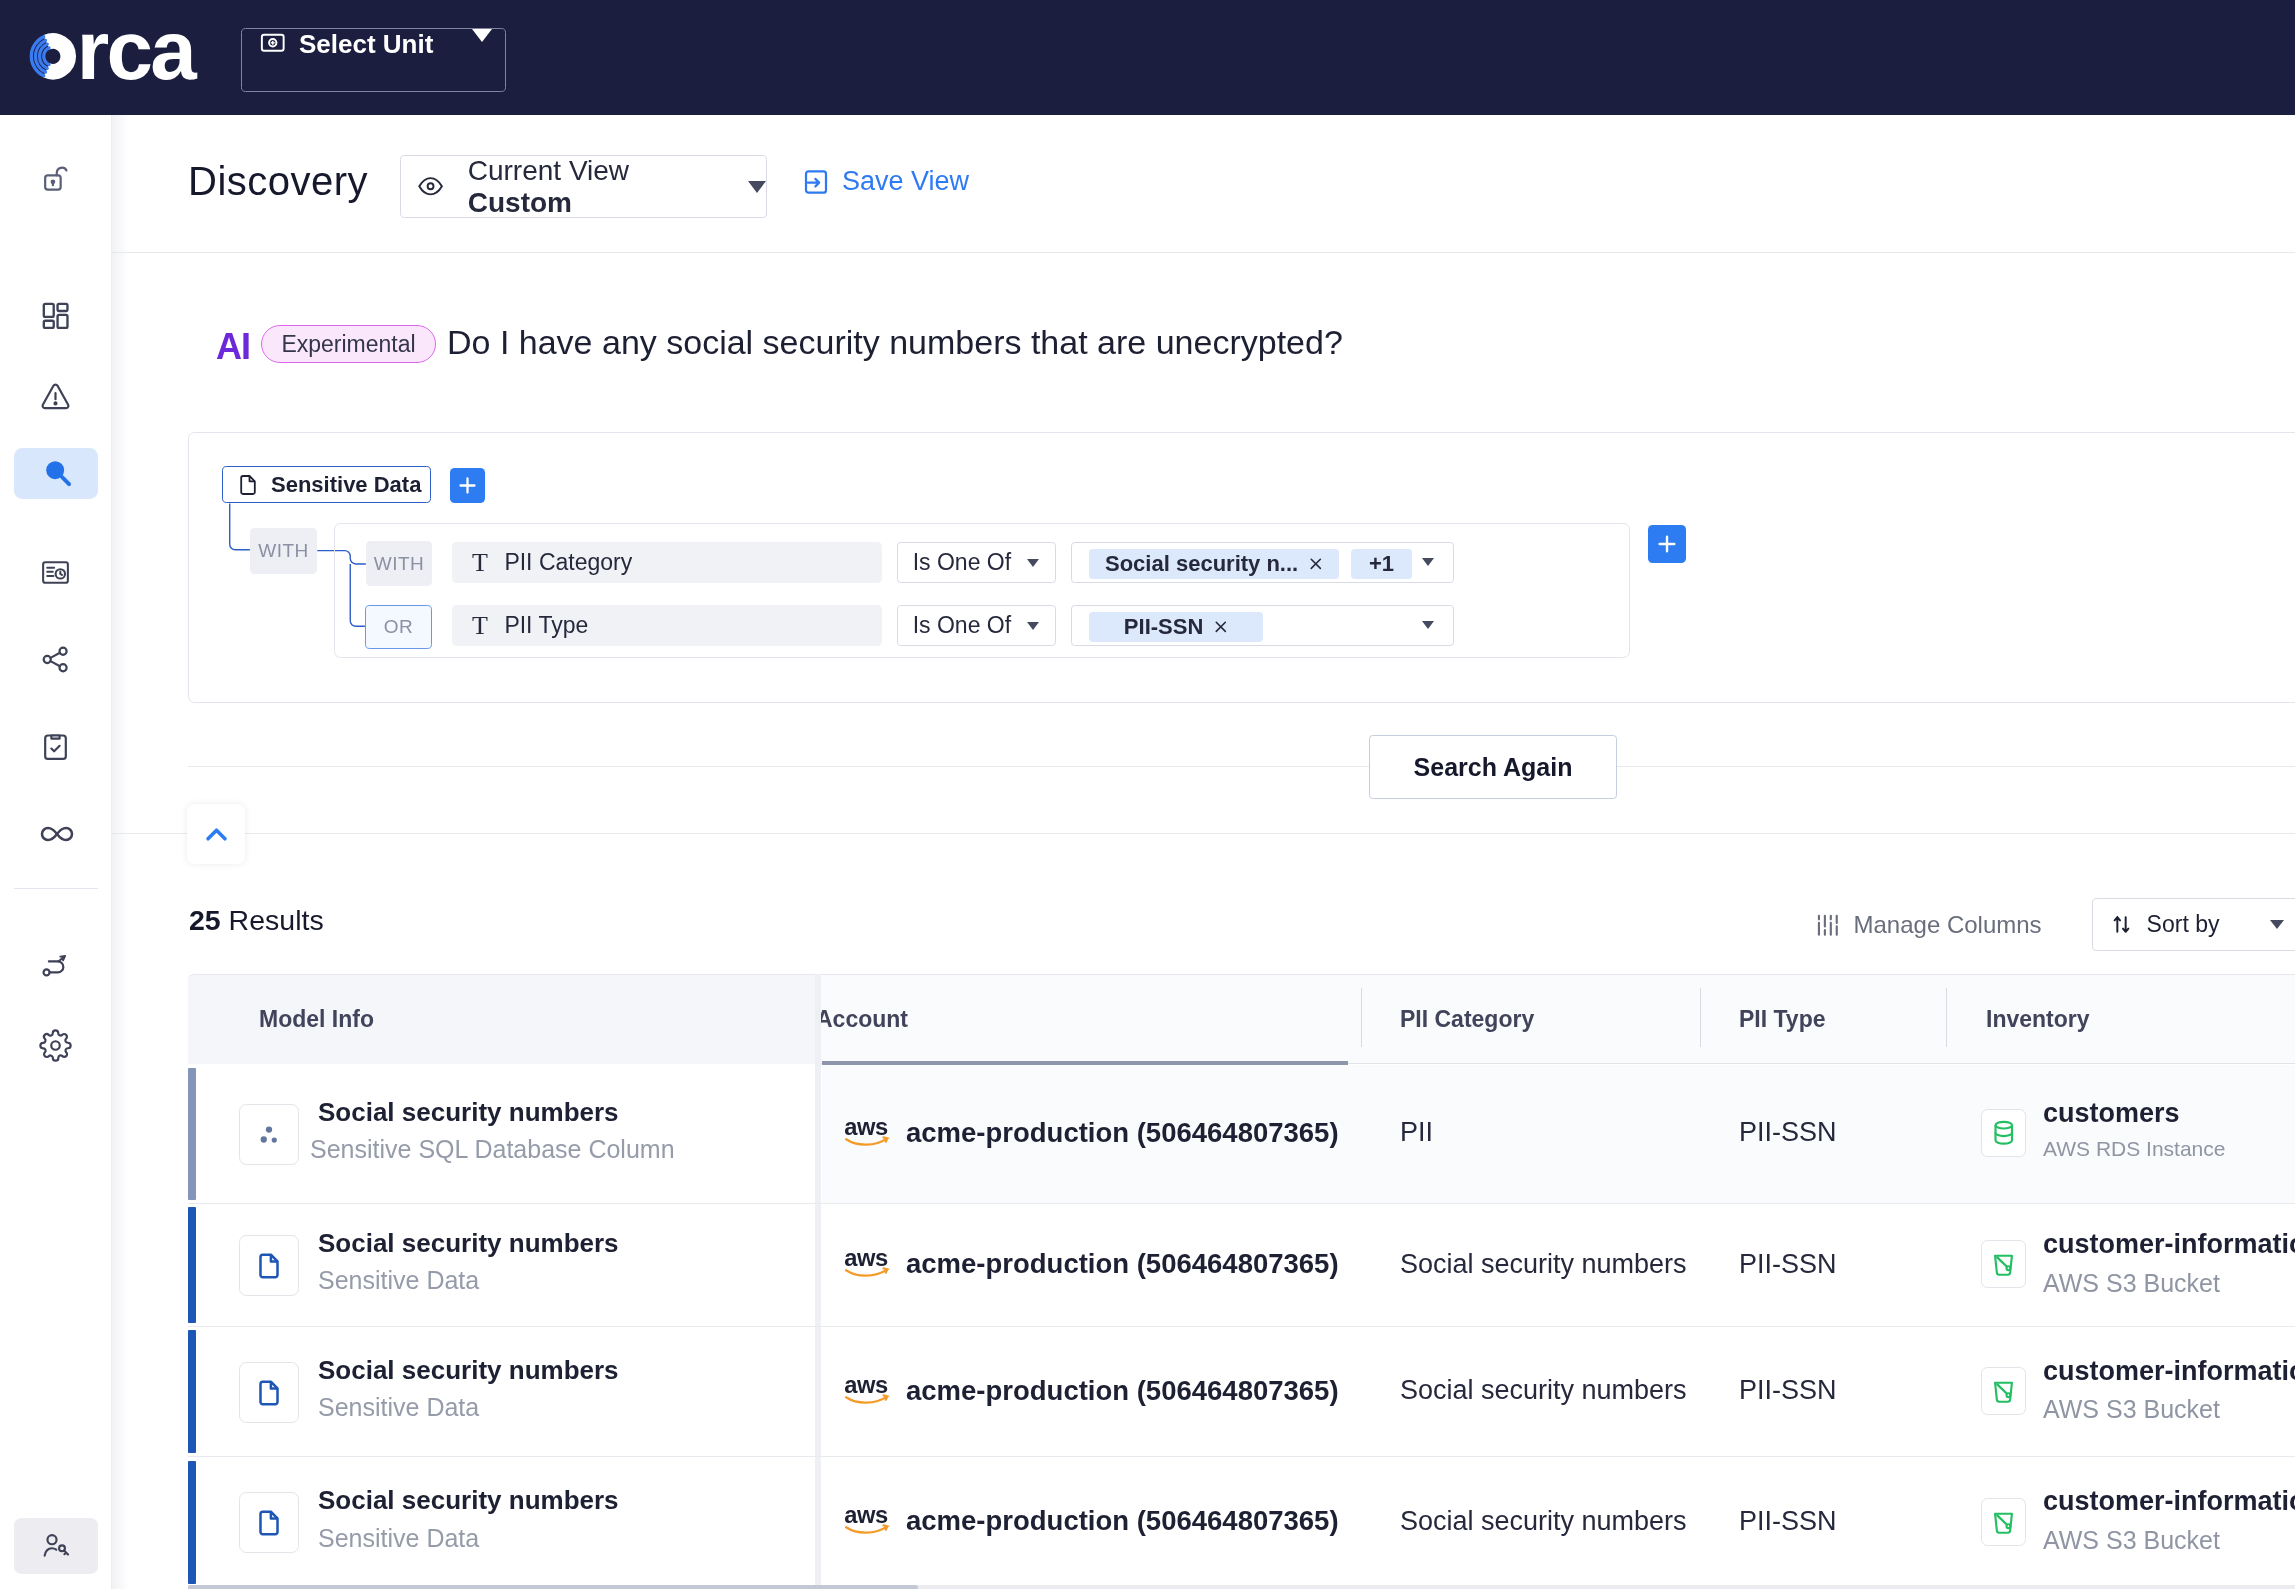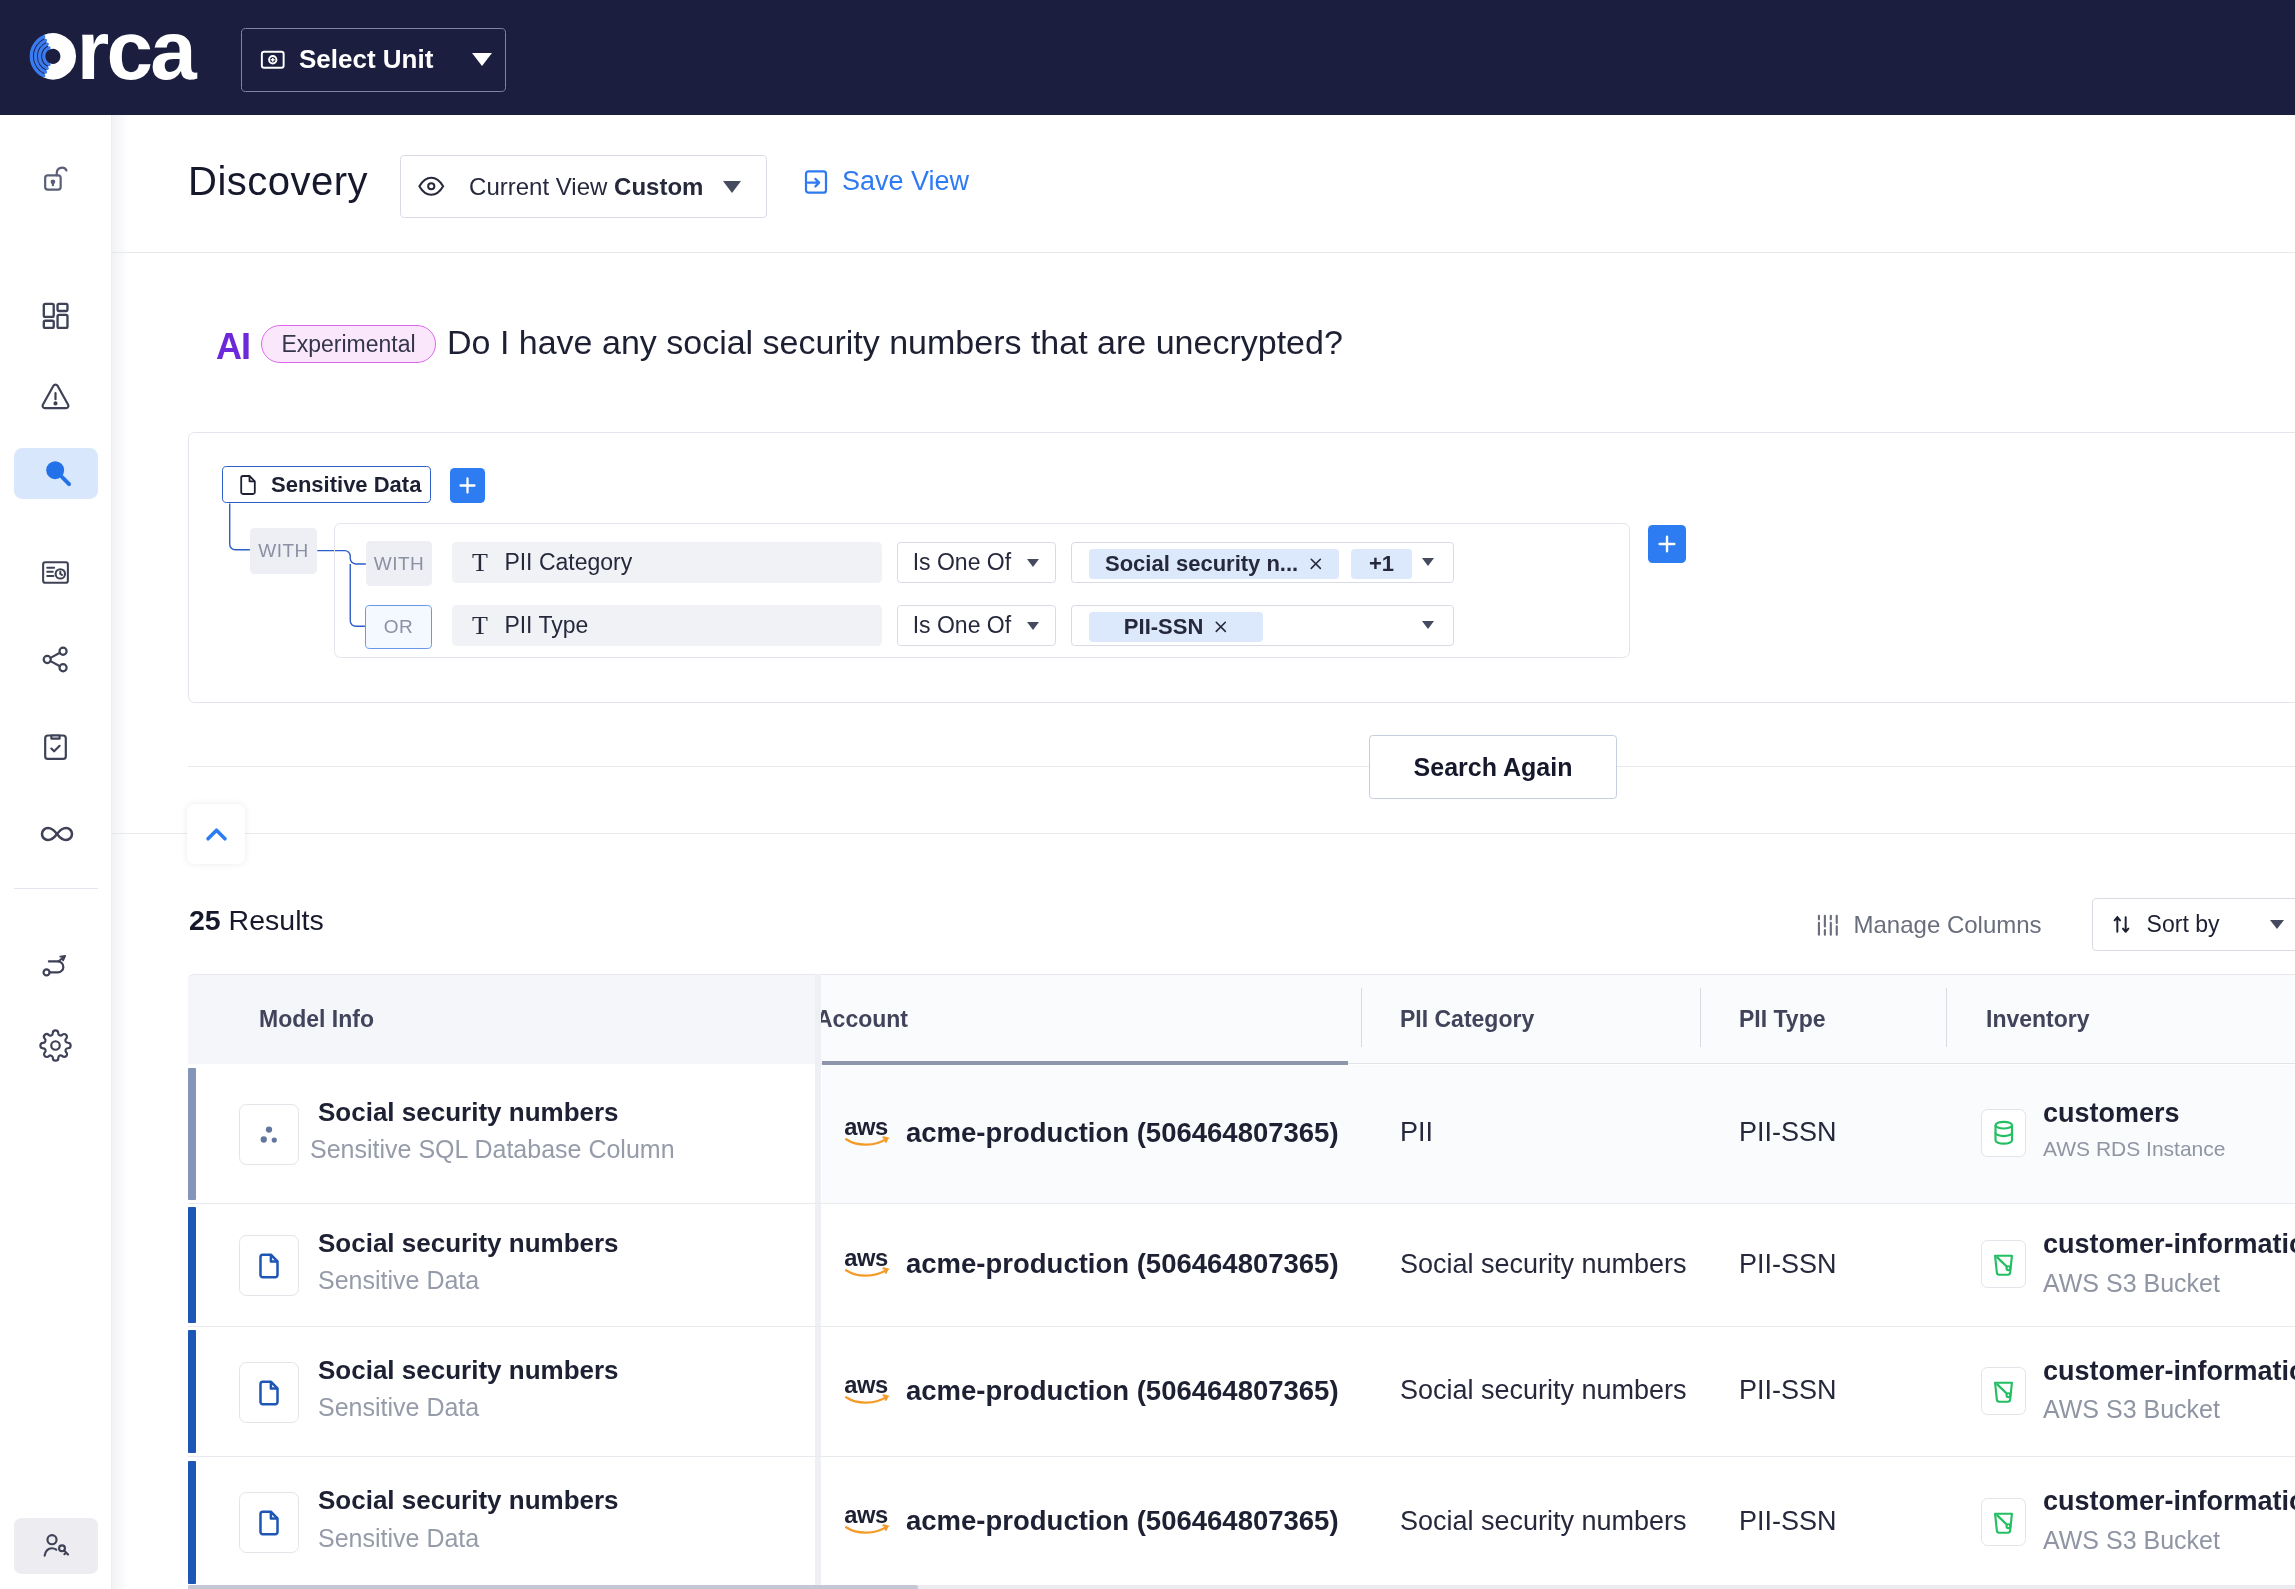--- a/index.html
+++ b/index.html
@@ -2,21 +2,21 @@
 <html style="font-size:7.3px"><head>
 <meta charset="utf-8">
 <style>
 * { margin:0; padding:0; box-sizing:border-box; }
 html,body { width:2877px; height:1590px; background:#fff; font-family:"Liberation Sans", sans-serif; overflow:hidden; }
 .abs { position:absolute; }
 #page { position:relative; width:2877px; height:1590px; overflow:hidden; }
 
 
 #topbar { left:0; top:0; width:2877px; height:115px; background:#1b1e3e; }
-#selectunit { left:241px; top:27.5px; width:265px; height:64px; border:1.4px solid #80849f; border-radius:4.6px; display:flex; align-items:center; color:#fff; }
+#selectunit { left:241px; top:27.5px; width:265px; height:64px; border:1.4px solid #80849f; border-radius:4.6px; display:flex; color:#fff; }
 #selectunit .txt { font-size:26px; font-weight:700; margin-left:13px; white-space:nowrap; }
 #selectunit .caret { margin-left:39px; }
 .caret-w { width:0; height:0; border-left:10px solid transparent; border-right:10px solid transparent; border-top:13px solid #fff; }
 .caret-d { width:0; height:0; border-left:9.2px solid transparent; border-right:9.2px solid transparent; border-top:12px solid #454a5e; }
 
 
 #sidebar { left:0; top:115px; width:112px; height:1475px; background:#fff; border-right:0.9px solid #ececf1; }
 #search-active { left:13.8px; width:84px; height:51px; background:#d8e7fb; border-radius:8.3px; }
 
 
@@ -155,21 +155,21 @@
     <circle cx="16.5" cy="14.5" r="2.2"></circle>
     <path d="M18 16.2 l3 3 M19.5 17.7 l-1.2 1.2"></path>
   </svg>
 
   <div class="abs" id="discovery">Discovery</div>
   <div class="abs" id="viewdd">
     <svg style="margin-left:15.6px;" width="28.5" height="28.5" viewBox="0 0 24 24" fill="none" stroke="#26283c" stroke-width="1.7">
       <path d="M2 12 C 5 6.8 9 4.8 12 4.8 s 7 2 10 7.2 c -3 5.2 -7 7.2 -10 7.2 s -7 -2 -10 -7.2 z"></path>
       <circle cx="12" cy="12" r="2.6"></circle>
     </svg>
-    <span style="font-size:24px; margin-left:24px;">Current View <b>Custom</b></span>
+    <span style="font-size:28px; margin-left:24px;">Current View <b>Custom</b></span>
     <span class="caret-d" style="margin-left:20px;"></span>
   </div>
   <div class="abs" id="savebtn">
     <svg width="30" height="30" viewBox="0 0 24 24" fill="none" stroke="#2e7af2" stroke-width="1.8" stroke-linejoin="round">
       <rect x="4" y="3.5" width="16" height="17" rx="2"></rect>
       <path d="M4 12.5 h9 M10 9.5 l3 3 l-3 3" stroke-linecap="round" transform="translate(1.5,0)"></path>
     </svg>
     <span style="font-size:27px; font-weight:500; margin-left:11px;">Save View</span>
   </div>
 

